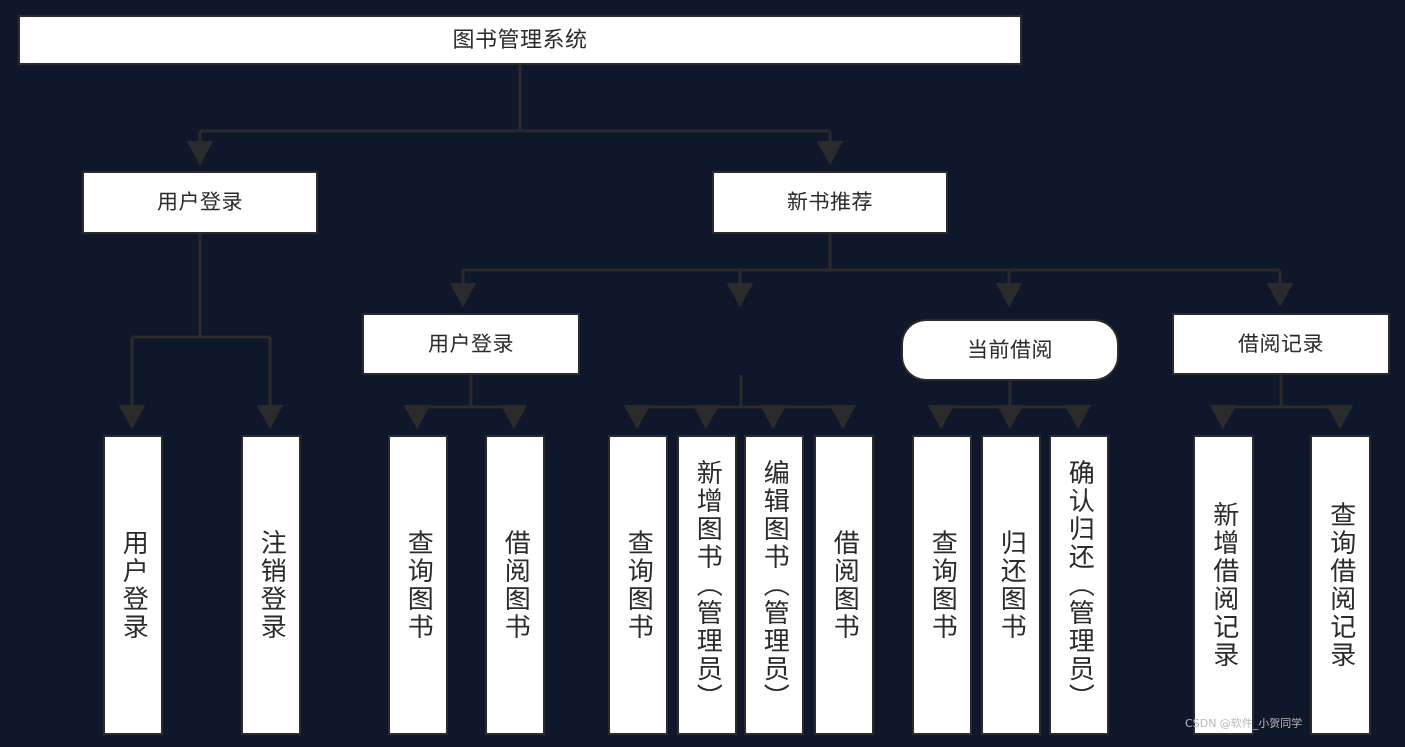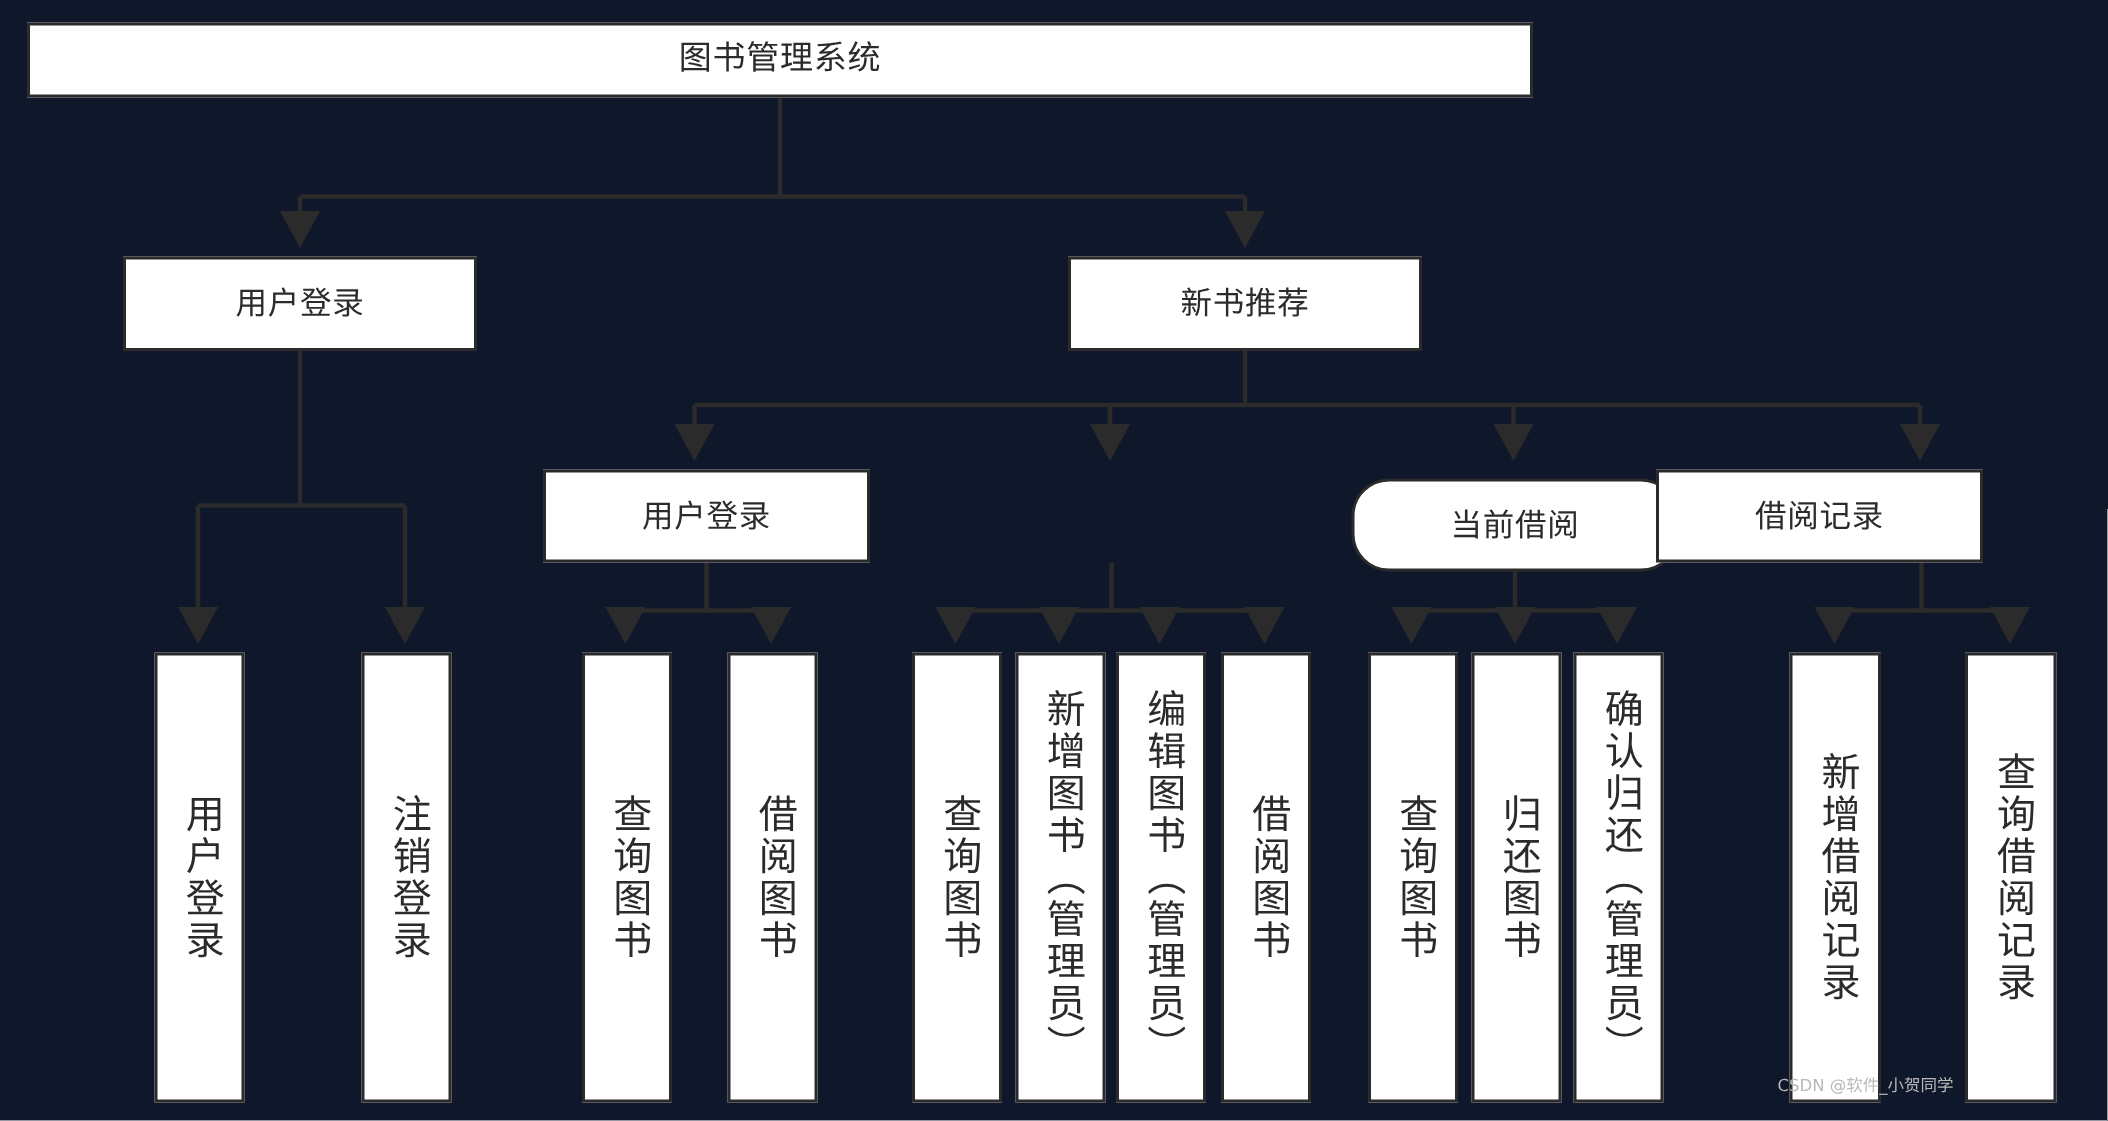--- a/index.html
+++ b/index.html
@@ -142,21 +142,21 @@
   <div class="node horiz" style="left:712px; top:171px; width:236px; height:63px;">
     <span class="node-label">新书推荐</span>
   </div>
 
   <div class="node horiz" style="left:362px; top:313px; width:218px; height:62px;">
     <span class="node-label">用户登录</span>
   </div>
   <div class="node horiz" style="left:901px; top:319px; width:218px; height:62px;border-radius:25px;">
     <span class="node-label">当前借阅</span>
   </div>
-  <div class="node horiz" style="left:1104px; top:313px; width:218px; height:62px;align-items:center;">
+  <div class="node horiz" style="left:1172px; top:313px; width:218px; height:62px;align-items:center;">
     <span class="node-label">借阅记录</span>
   </div>
 
   <div class="node vert" style="left:103px; top:435px; width:60px; height:300px;">
     <span class="node-label">用户登录</span>
   </div>
   <div class="node vert" style="left:241px; top:435px; width:60px; height:300px;">
     <span class="node-label">注销登录</span>
   </div>
 

